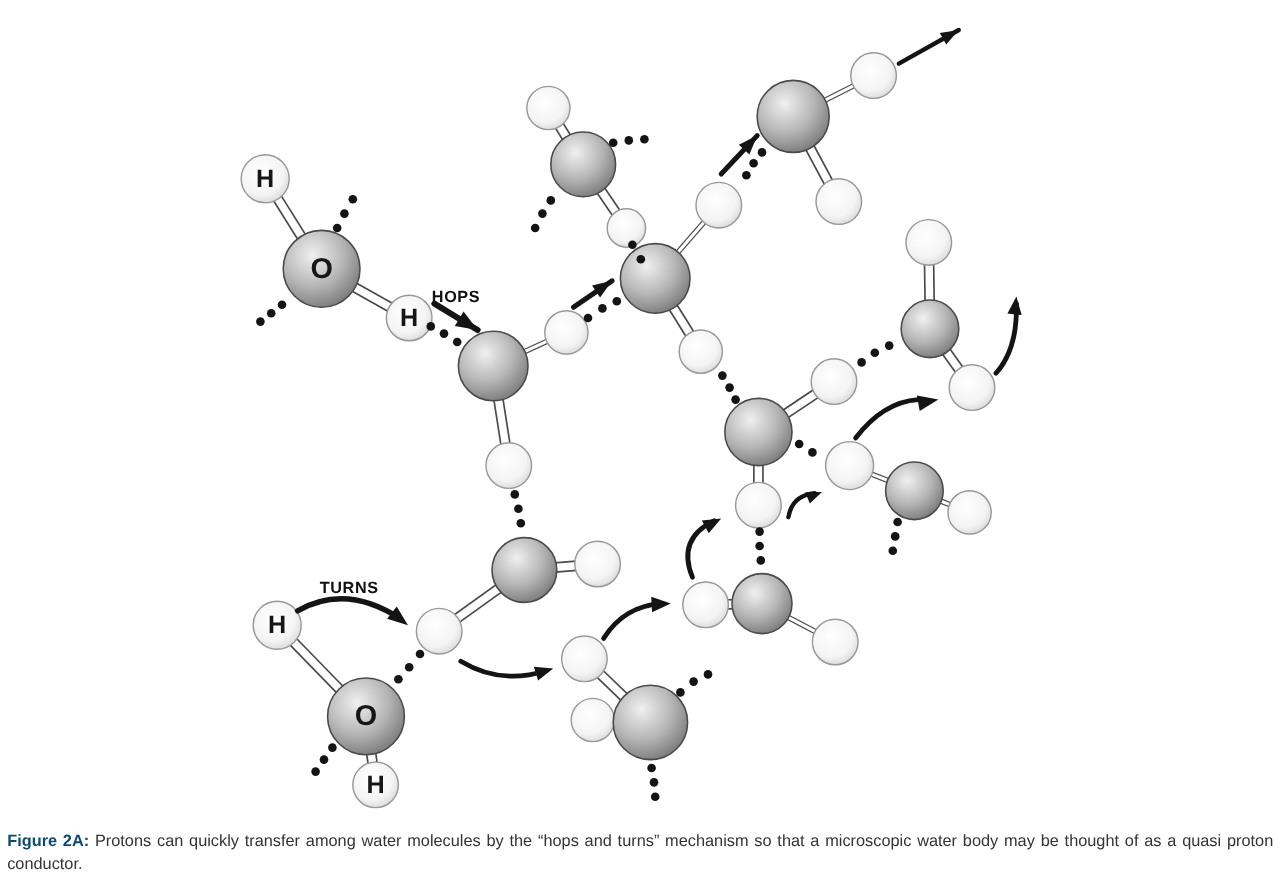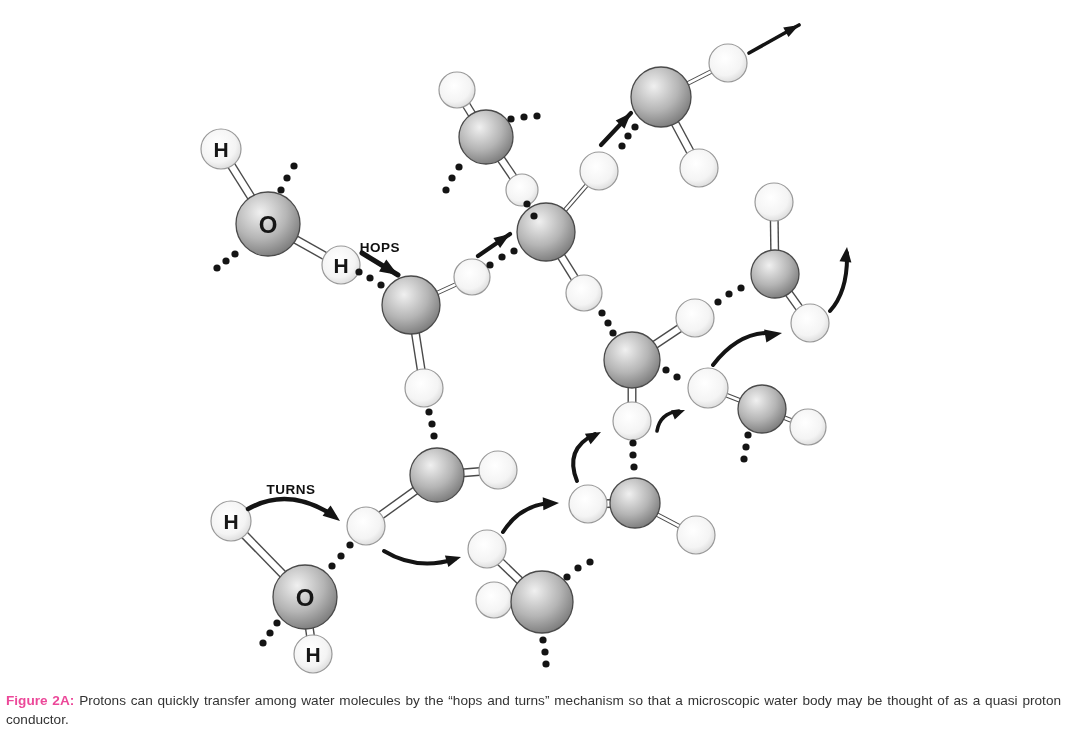--- a/index.html
+++ b/index.html
@@ -1,20 +1,20 @@
 <!DOCTYPE html>
 <html><head>
 <meta charset="utf-8">
 <style>
   html,body{margin:0;padding:0;background:#ffffff;}
   .page{width:1069px;height:738px;background:#fff;overflow:hidden;font-family:"Liberation Sans",sans-serif;}
   svg{display:block;}
   .caption{margin:5px 0 0 0;padding:0 6px;width:1055px;text-align:justify;
            font-family:"Liberation Sans",sans-serif;font-size:13.6px;line-height:19px;color:#333;}
-  .caption b{color:#ec4899;}
+  .caption b{color:#0c4a6e;}
 </style>
 </head>
 <body>
 
 <div class="page">
   <svg id="diag" width="1069" height="686" viewBox="0 0 1069 686">
     <defs>
       <radialGradient id="go" cx="38%" cy="32%" r="75%">
         <stop offset="0%" stop-color="#f0f0f0"></stop>
         <stop offset="55%" stop-color="#b5b5b5"></stop>

